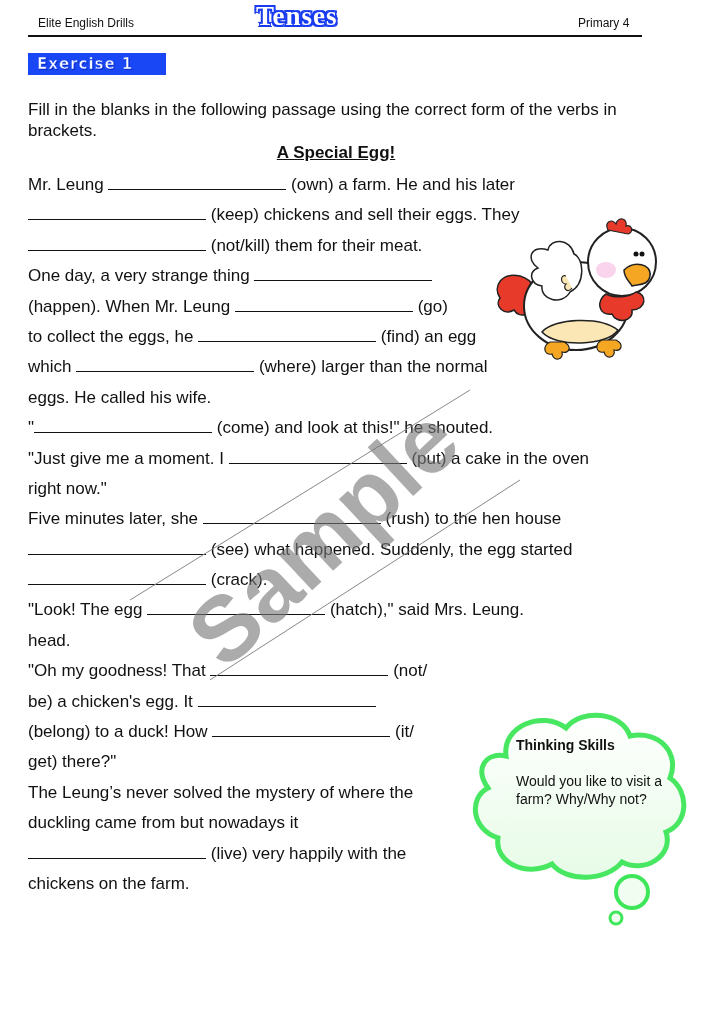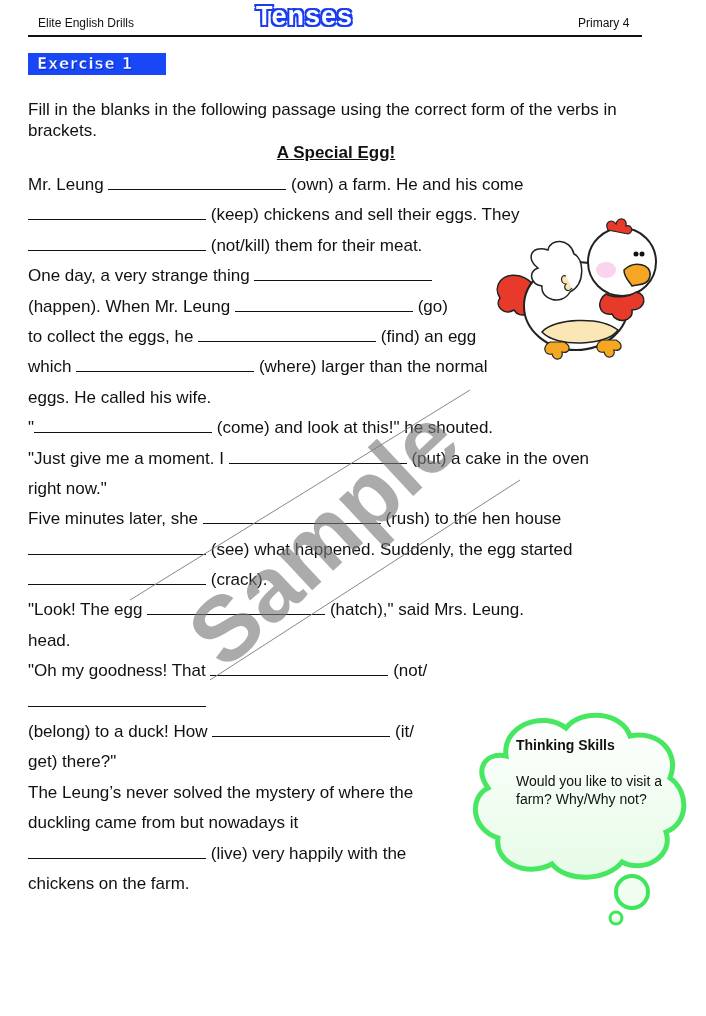--- a/index.html
+++ b/index.html
@@ -1,21 +1,21 @@
 <!DOCTYPE html>
 <html><head>
   <meta charset="utf-8">
   <style>
     html, body { margin: 0; padding: 0; background: #ffffff; }
     body { width: 706px; height: 1016px; position: relative; overflow: hidden;
       font-family: "Liberation Sans", sans-serif; color: #111; }
 
     .header-left { position: absolute; left: 38px; top: 16px; font-size: 12px; }
     .header-right { position: absolute; left: 578px; top: 16px; font-size: 12px; text-align: right; }
-    .header-title { position: absolute; left: 256px; top: 1px; font-family: Liberation Sans, sans-serif;
+    .header-title { position: absolute; left: 256px; top: 1px; font-family: Liberation Serif, serif;
       font-weight: bold; font-size: 27px; letter-spacing: 1px; color: #ffffff;
       -webkit-text-stroke: 2px #1a3cf0; paint-order: stroke fill;
       text-shadow: 0 0 0 #1a3cf0, 1px 1px 0 #1a3cf0, -1px -1px 0 #1a3cf0, 1px -1px 0 #1a3cf0, -1px 1px 0 #1a3cf0, 2px 2px 0 #1a3cf0, -2px 2px 0 #1a3cf0, 2px -2px 0 #1a3cf0, -2px -2px 0 #1a3cf0; }
     .header-rule { position: absolute; left: 28px; top: 35px; width: 614px; height: 2px; background: #111; }
 
     .exercise-badge { position: absolute; left: 28px; top: 53px; width: 138px; height: 22px;
       background: #1a47f5; color: #ffffff; font-family: "DejaVu Sans", sans-serif; font-weight: bold;
       font-size: 15px; line-height: 22px; padding-left: 9px; box-sizing: border-box; letter-spacing: 1px;
       -webkit-text-stroke: 0.6px #1a47f5; text-shadow: 1px 1px 0 #0a2ac0; }
 
@@ -46,38 +46,38 @@
   <div class="header-right">Primary 4</div>
   <div class="header-rule"></div>
 </div>
 
 <div class="exercise-badge">Exercise 1</div>
 
 <div class="instructions">Fill in the blanks in the following passage using the correct form of the verbs in brackets.</div>
 <div class="story-title">A Special Egg!</div>
 
 <div class="passage" id="passage">
-    <div class="line"><span>Mr. Leung </span><span class="blank"></span><span> (own) a farm.  He and his come</span></div>
+    <div class="line"><span>Mr. Leung </span><span class="blank"></span><span> (own) a farm.  He and his later</span></div>
     <div class="line"><span></span><span class="blank"></span><span> (keep) chickens and sell their eggs. They</span></div>
     <div class="line"><span></span><span class="blank"></span><span> (not/kill) them for their meat.</span></div>
     <div class="line"><span>One day, a very strange thing </span><span class="blank"></span><span></span></div>
     <div class="line"><span>(happen). When Mr. Leung </span><span class="blank"></span><span> (go)</span></div>
     <div class="line"><span>to collect the eggs, he  </span><span class="blank"></span><span> (find) an egg</span></div>
     <div class="line"><span>which </span><span class="blank"></span><span> (where) larger than the normal</span></div>
     <div class="line"><span>eggs. He called his wife.</span><span></span></div>
     <div class="line"><span>"</span><span class="blank"></span><span> (come) and look at this!" he shouted.</span></div>
     <div class="line"><span>"Just give me a moment. I </span><span class="blank"></span><span> (put) a cake in the oven</span></div>
     <div class="line"><span>right now."</span><span></span></div>
     <div class="line"><span>Five minutes later, she </span><span class="blank"></span><span> (rush) to the hen house</span></div>
     <div class="line"><span></span><span class="blank"></span><span> (see) what happened.  Suddenly, the egg started</span></div>
     <div class="line"><span></span><span class="blank"></span><span> (crack).</span></div>
     <div class="line"><span>"Look! The egg </span><span class="blank"></span><span> (hatch)," said Mrs. Leung.</span></div>
     <div class="line"><span>head.</span><span></span></div>
     <div class="line"><span>"Oh my goodness! That </span><span class="blank"></span><span> (not/</span></div>
-    <div class="line"><span class="blank"></span><span></span></div>
+    <div class="line"><span>be) a chicken's egg. It </span><span class="blank"></span><span></span></div>
     <div class="line"><span>(belong) to a duck! How </span><span class="blank"></span><span>  (it/</span></div>
     <div class="line"><span>get) there?"</span><span></span></div>
     <div class="line"><span>The Leung’s never solved the mystery of where the</span><span></span></div>
     <div class="line"><span>duckling came from but nowadays it</span><span></span></div>
     <div class="line"><span></span><span class="blank"></span><span> (live) very happily with the</span></div>
     <div class="line"><span>chickens on the farm.</span><span></span></div>
   </div>
 
 <svg class="chicken" viewBox="0 0 172 152">
 

